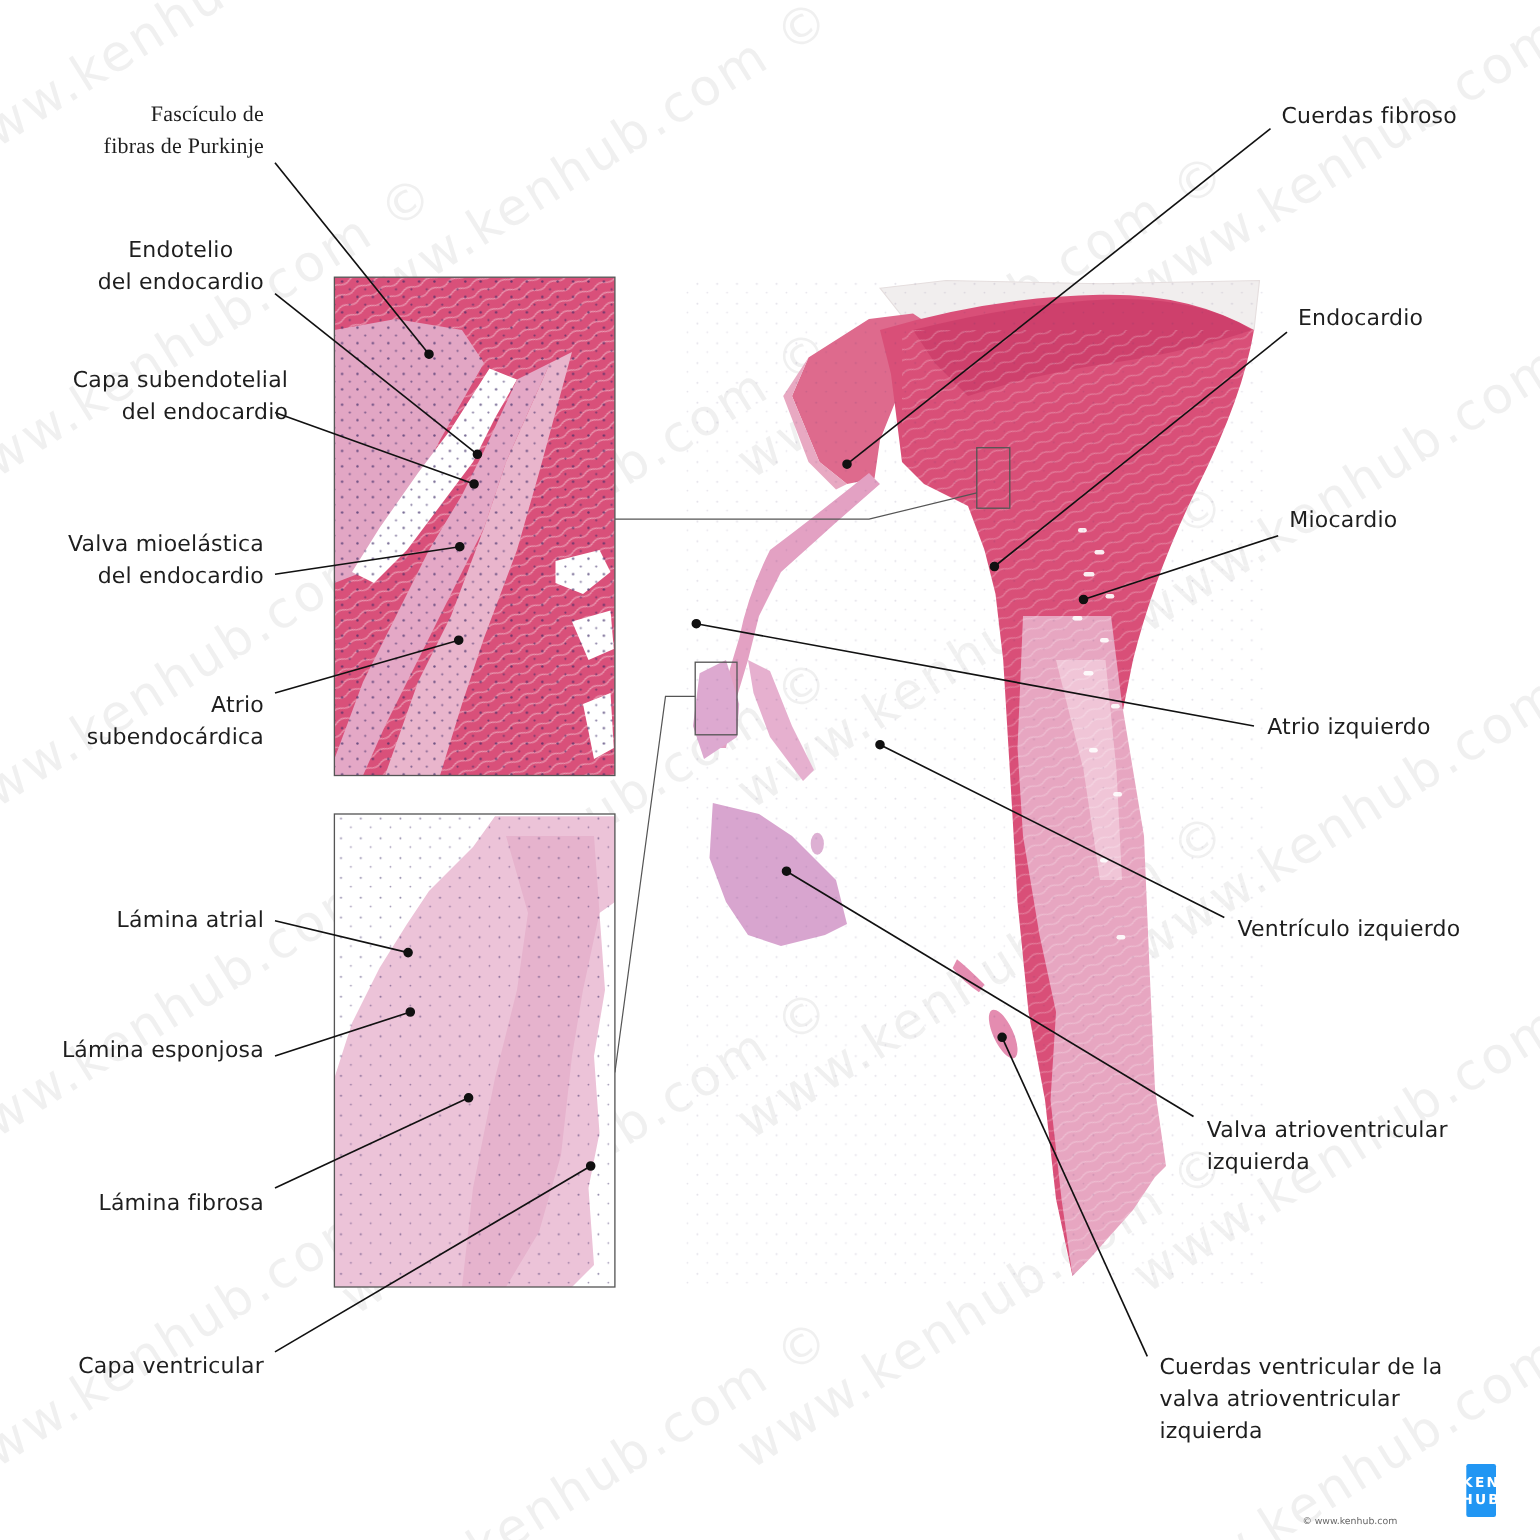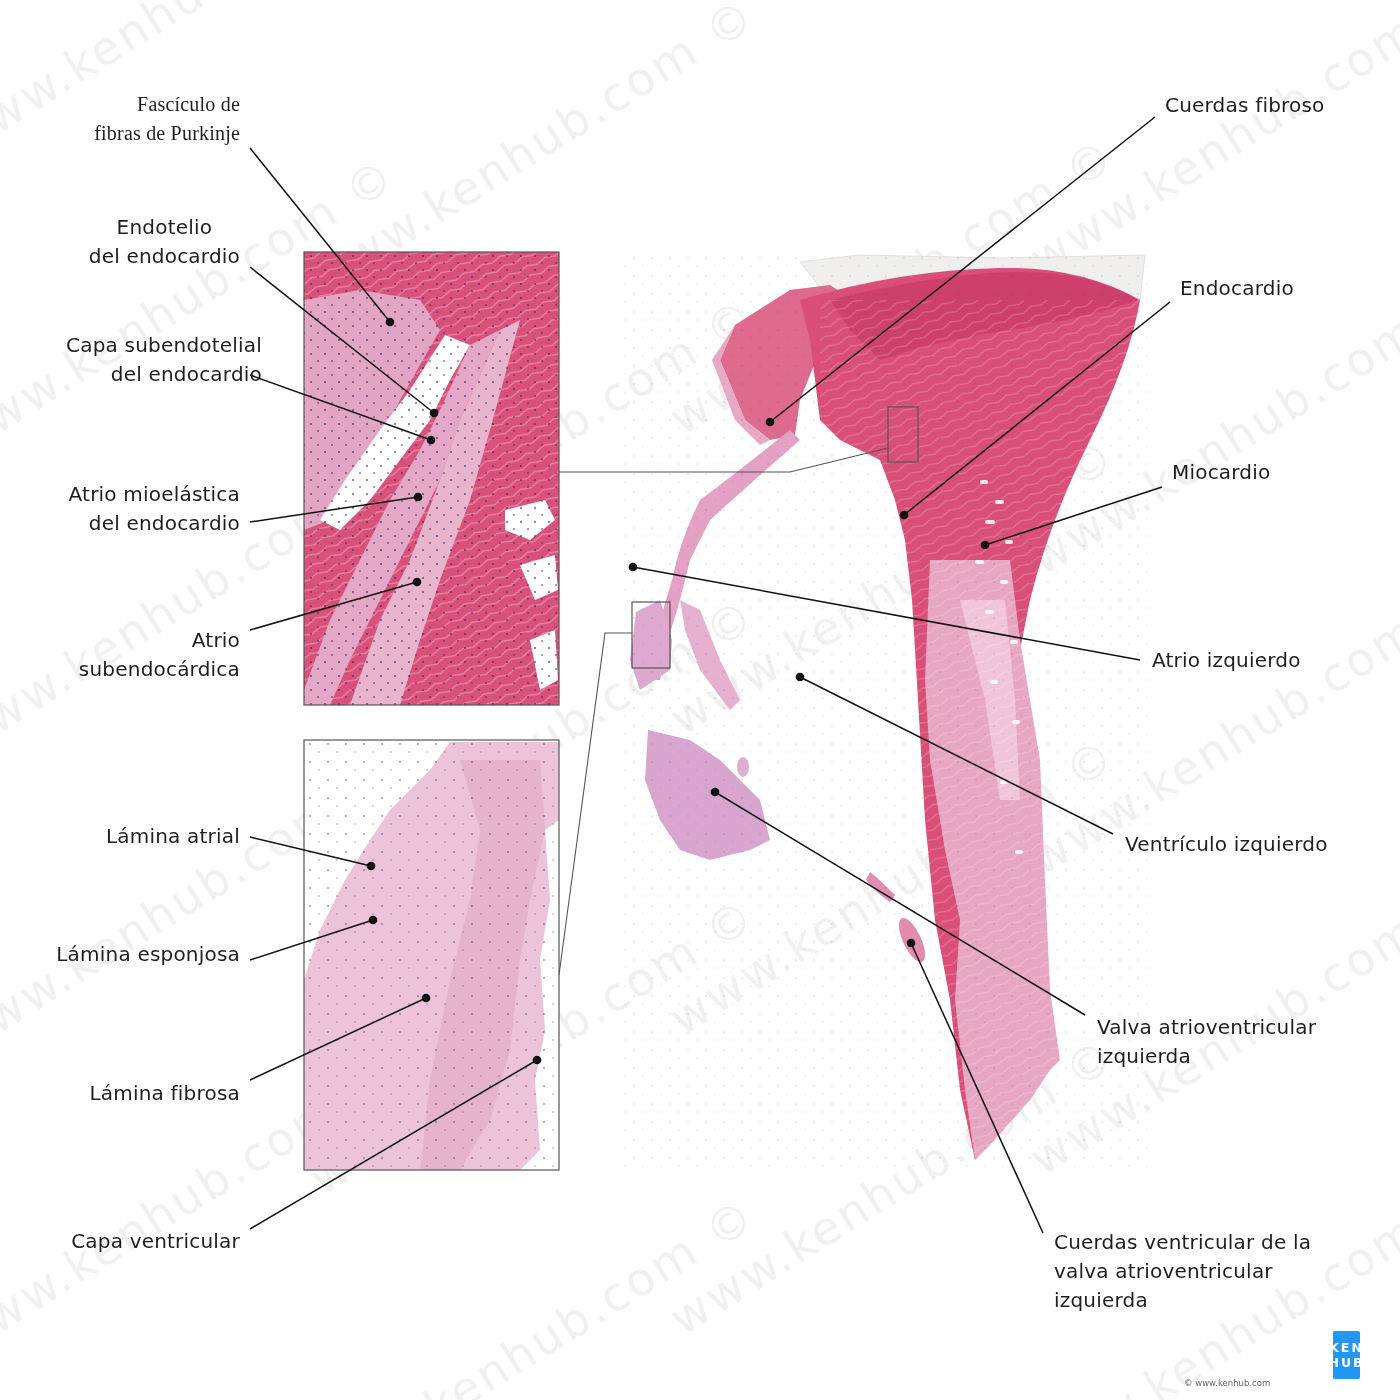--- a/index.html
+++ b/index.html
@@ -185,21 +185,21 @@
   </div>
   <div class="label r" style="right:1160px;top:213px;text-align:center;">
     <span>Endotelio</span>
     <span>del endocardio</span>
   </div>
   <div class="label r" style="right:1138px;top:331px;">
     <span>Capa subendotelial</span>
     <span>del endocardio</span>
   </div>
   <div class="label r" style="right:1160px;top:480px;">
-    <span>Atrio mioelástica</span>
+    <span>Valva mioelástica</span>
     <span>del endocardio</span>
   </div>
   <div class="label r" style="right:1160px;top:626px;">
     <span>Atrio</span>
     <span>subendocárdica</span>
   </div>
 
   <div class="label r" style="right:1160px;top:822px;">
     <span>Lámina atrial</span>
   </div>

